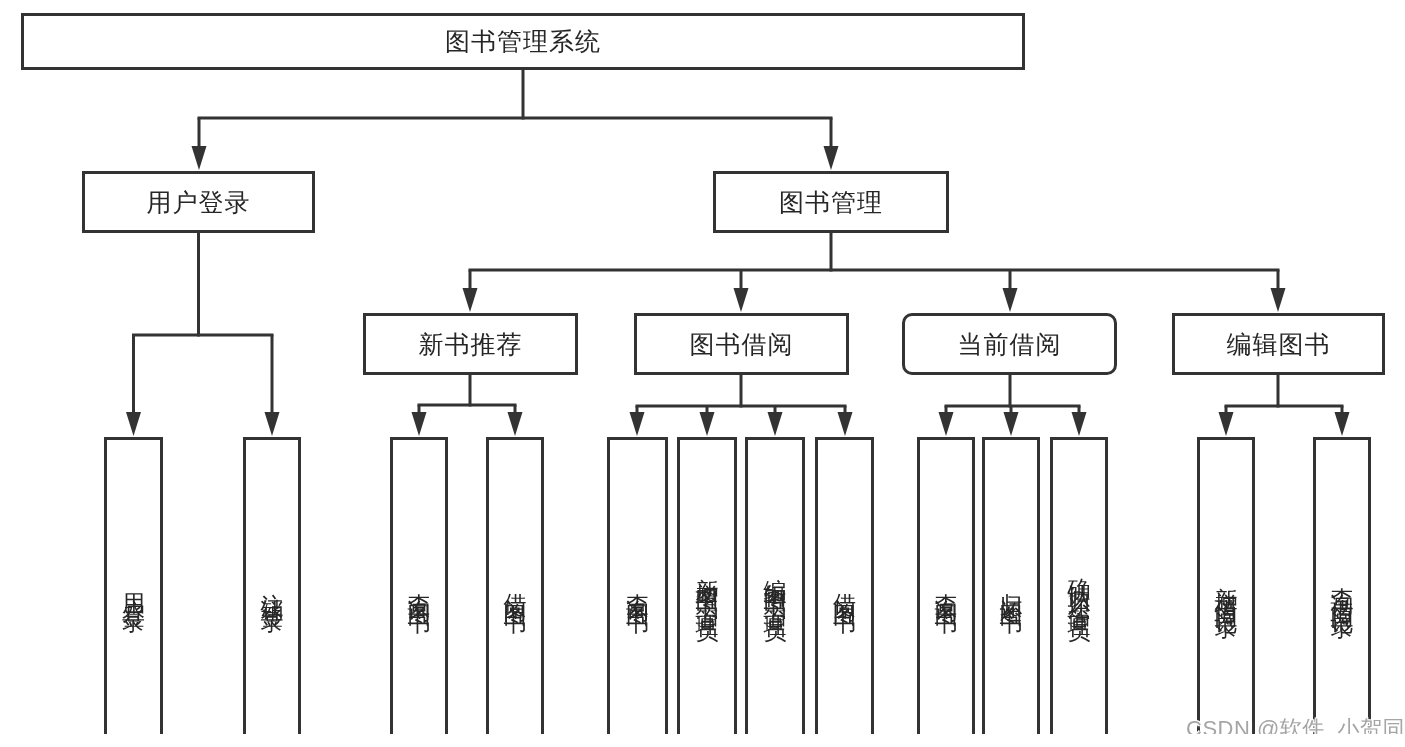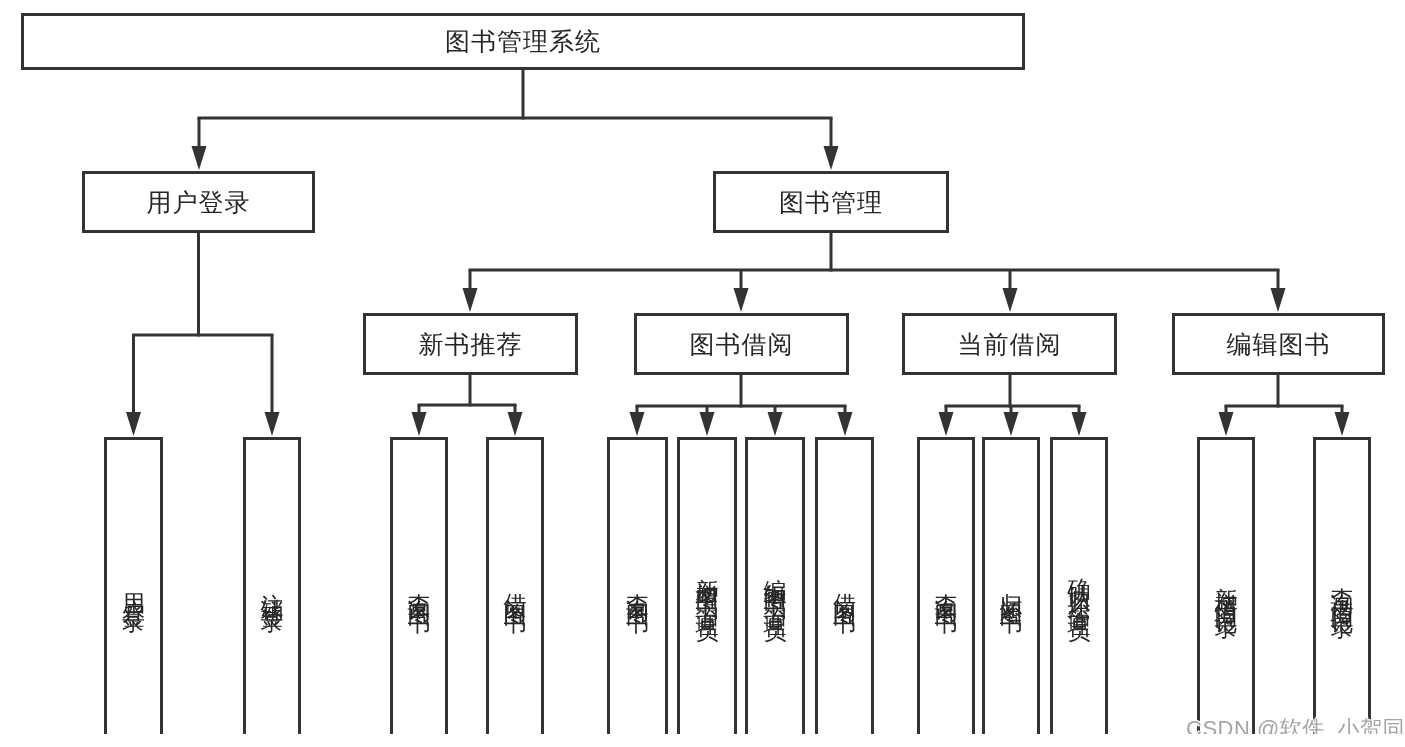--- a/index.html
+++ b/index.html
@@ -102,21 +102,21 @@
     </g>
   </svg>
 
   <div class="box hbox" style="left:21px;top:13px;width:1004px;height:57px;">图书管理系统</div>
 
   <div class="box hbox" style="left:82px;top:171px;width:233px;height:62px;">用户登录</div>
   <div class="box hbox" style="left:713px;top:171px;width:236px;height:62px;">图书管理</div>
 
   <div class="box hbox" style="left:363px;top:313px;width:215px;height:62px;">新书推荐</div>
   <div class="box hbox" style="left:634px;top:313px;width:215px;height:62px;">图书借阅</div>
-  <div class="box hbox" style="left:902px;top:313px;width:215px;height:62px;">当前借阅</div>
+  <div class="box hbox" style="left:902px;top:313px;width:215px;height:62px;border-radius:10px;">当前借阅</div>
   <div class="box hbox" style="left:1172px;top:313px;width:213px;height:62px;">编辑图书</div>
 
   <div class="box vbox" style="left:104px;top:437px;width:59px;height:300px;">用户登录</div>
   <div class="box vbox" style="left:243px;top:437px;width:58px;height:300px;">注销登录</div>
 
   <div class="box vbox" style="left:390px;top:437px;width:58px;height:300px;">查询图书</div>
   <div class="box vbox" style="left:486px;top:437px;width:58px;height:300px;">借阅图书</div>
 
   <div class="box vbox" style="left:607px;top:437px;width:61px;height:300px;">查询图书</div>
   <div class="box vbox" style="left:677px;top:437px;width:60px;height:300px;">新增图书（管理员）</div>

